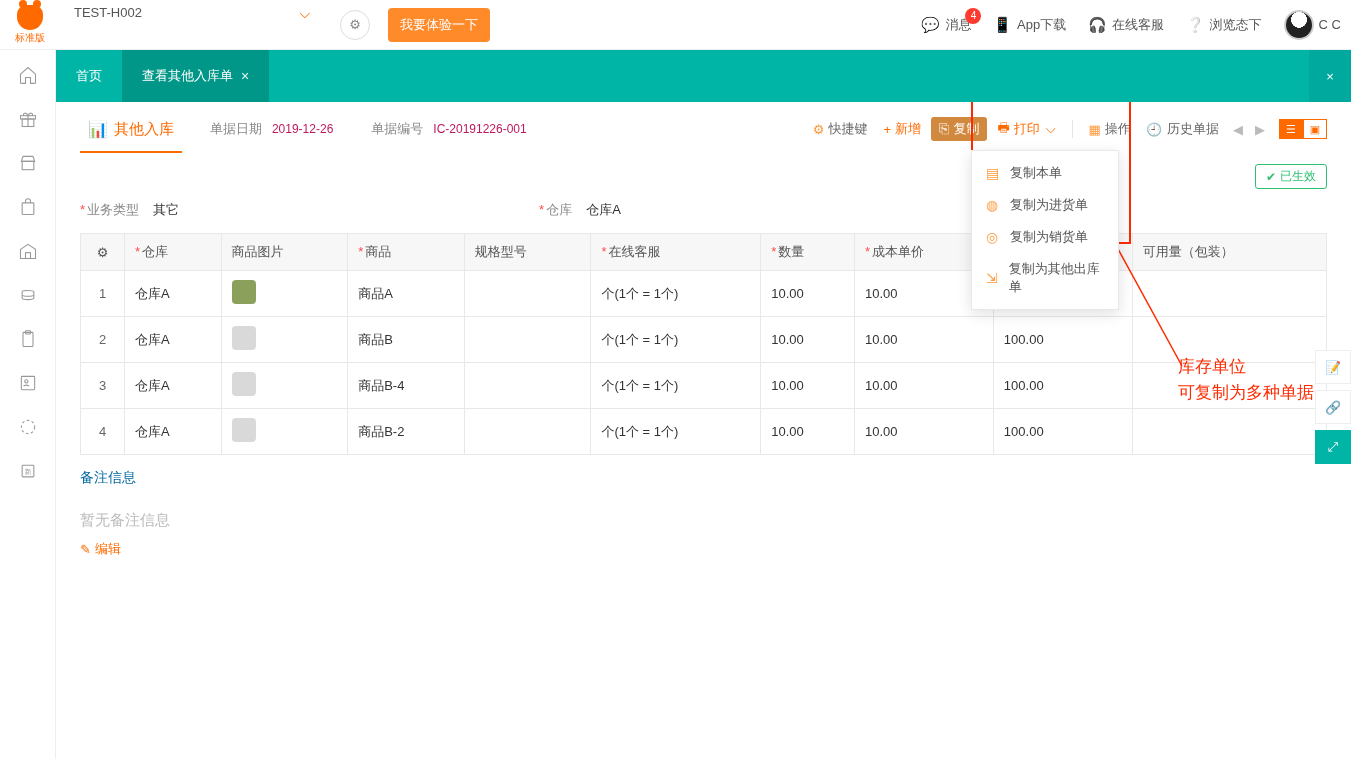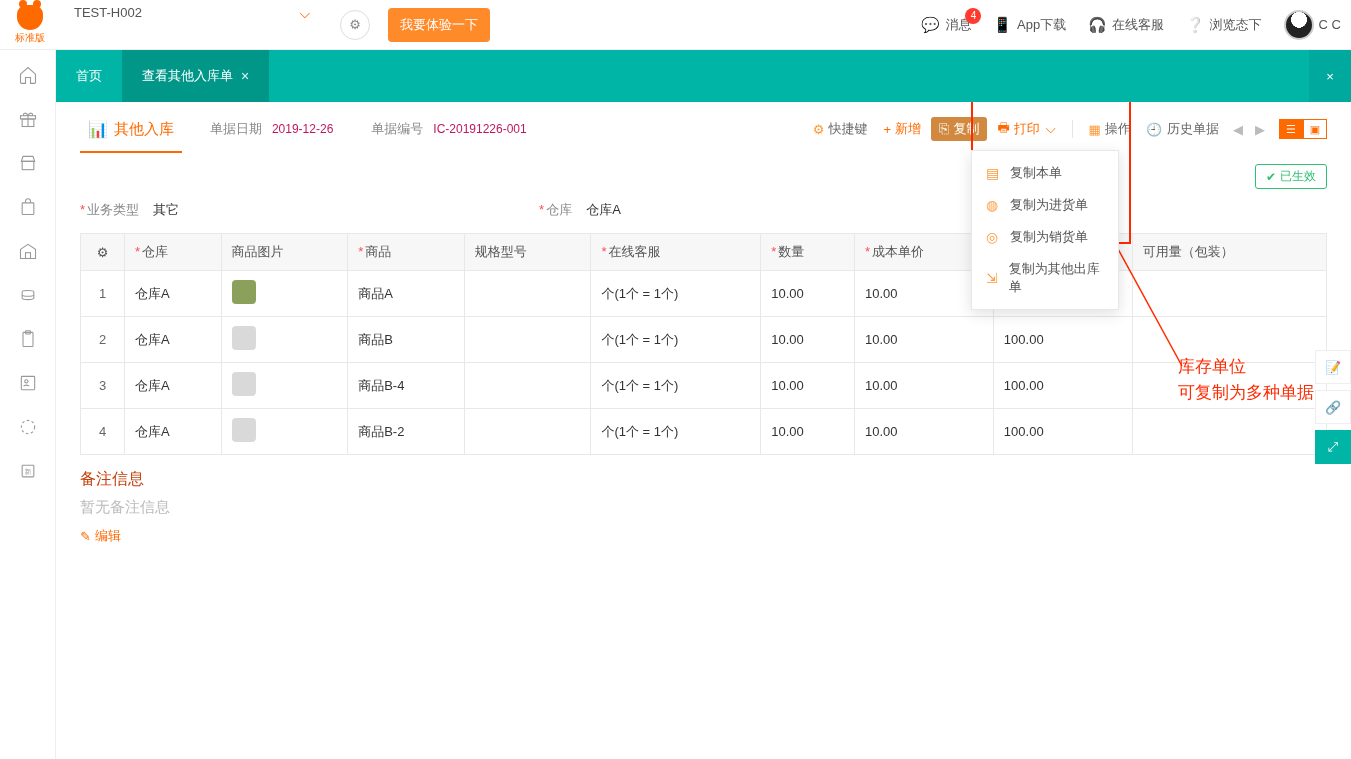--- a/index.html
+++ b/index.html
@@ -67,21 +67,21 @@
 th { background: #f7f7f7; color: #555; font-weight: normal; }
 th .req { color: #ff4d4f; margin-right: 2px; }
 .col-gear { width: 44px; text-align: center; }
 td.idx { text-align: center; color: #666; }
 .prod-img { width: 24px; height: 24px; border-radius: 4px; display: inline-block; }
 .pi-green { background: #8ba05a; }
 .pi-gray { background: #d9d9d9; }
 tr.subtotal td { background: #fdf6ec; font-weight: bold; }
 tr.subtotal td.lbl { text-align: center; font-weight: normal; color: #666; }
 .remark-sec { padding: 14px 24px; }
-.remark-title { font-size: 16px; color: #c2410c; margin-bottom: 8px; }
+.remark-title { font-size: 14px; color: #0369a1; margin-bottom: 24px; }
 .remark-empty { color: #bbb; font-size: 15px; margin-bottom: 10px; }
 .edit-link { color: #ff6a00; font-size: 13px; cursor: pointer; display: inline-flex; align-items: center; gap: 4px; }
 .footer { height: 52px; border-top: 1px solid #eee; display: flex; align-items: center; padding: 0 24px; background: #fff; }
 .footer .info { color: #888; font-size: 13px; display: flex; gap: 20px; }
 .footer .btns { margin-left: auto; display: flex; gap: 12px; }
 .btn { padding: 7px 24px; border: 1px solid #ddd; background: #fff; border-radius: 3px; cursor: pointer; font-size: 13px; color: #555; }
 .right-rail { position: absolute; right: 0; top: 248px; width: 36px; display: flex; flex-direction: column; gap: 6px; }
 .rail-btn { width: 36px; height: 34px; display: flex; align-items: center; justify-content: center; color: #aaa; background: #fff; border: 1px solid #eee; cursor: pointer; }
 .rail-btn.hl { background: #00b4a6; color: #fff; border-color: #00b4a6; }
 .annotation { position: absolute; color: #ff2a00; font-size: 17px; line-height: 1.5; pointer-events: none; }

